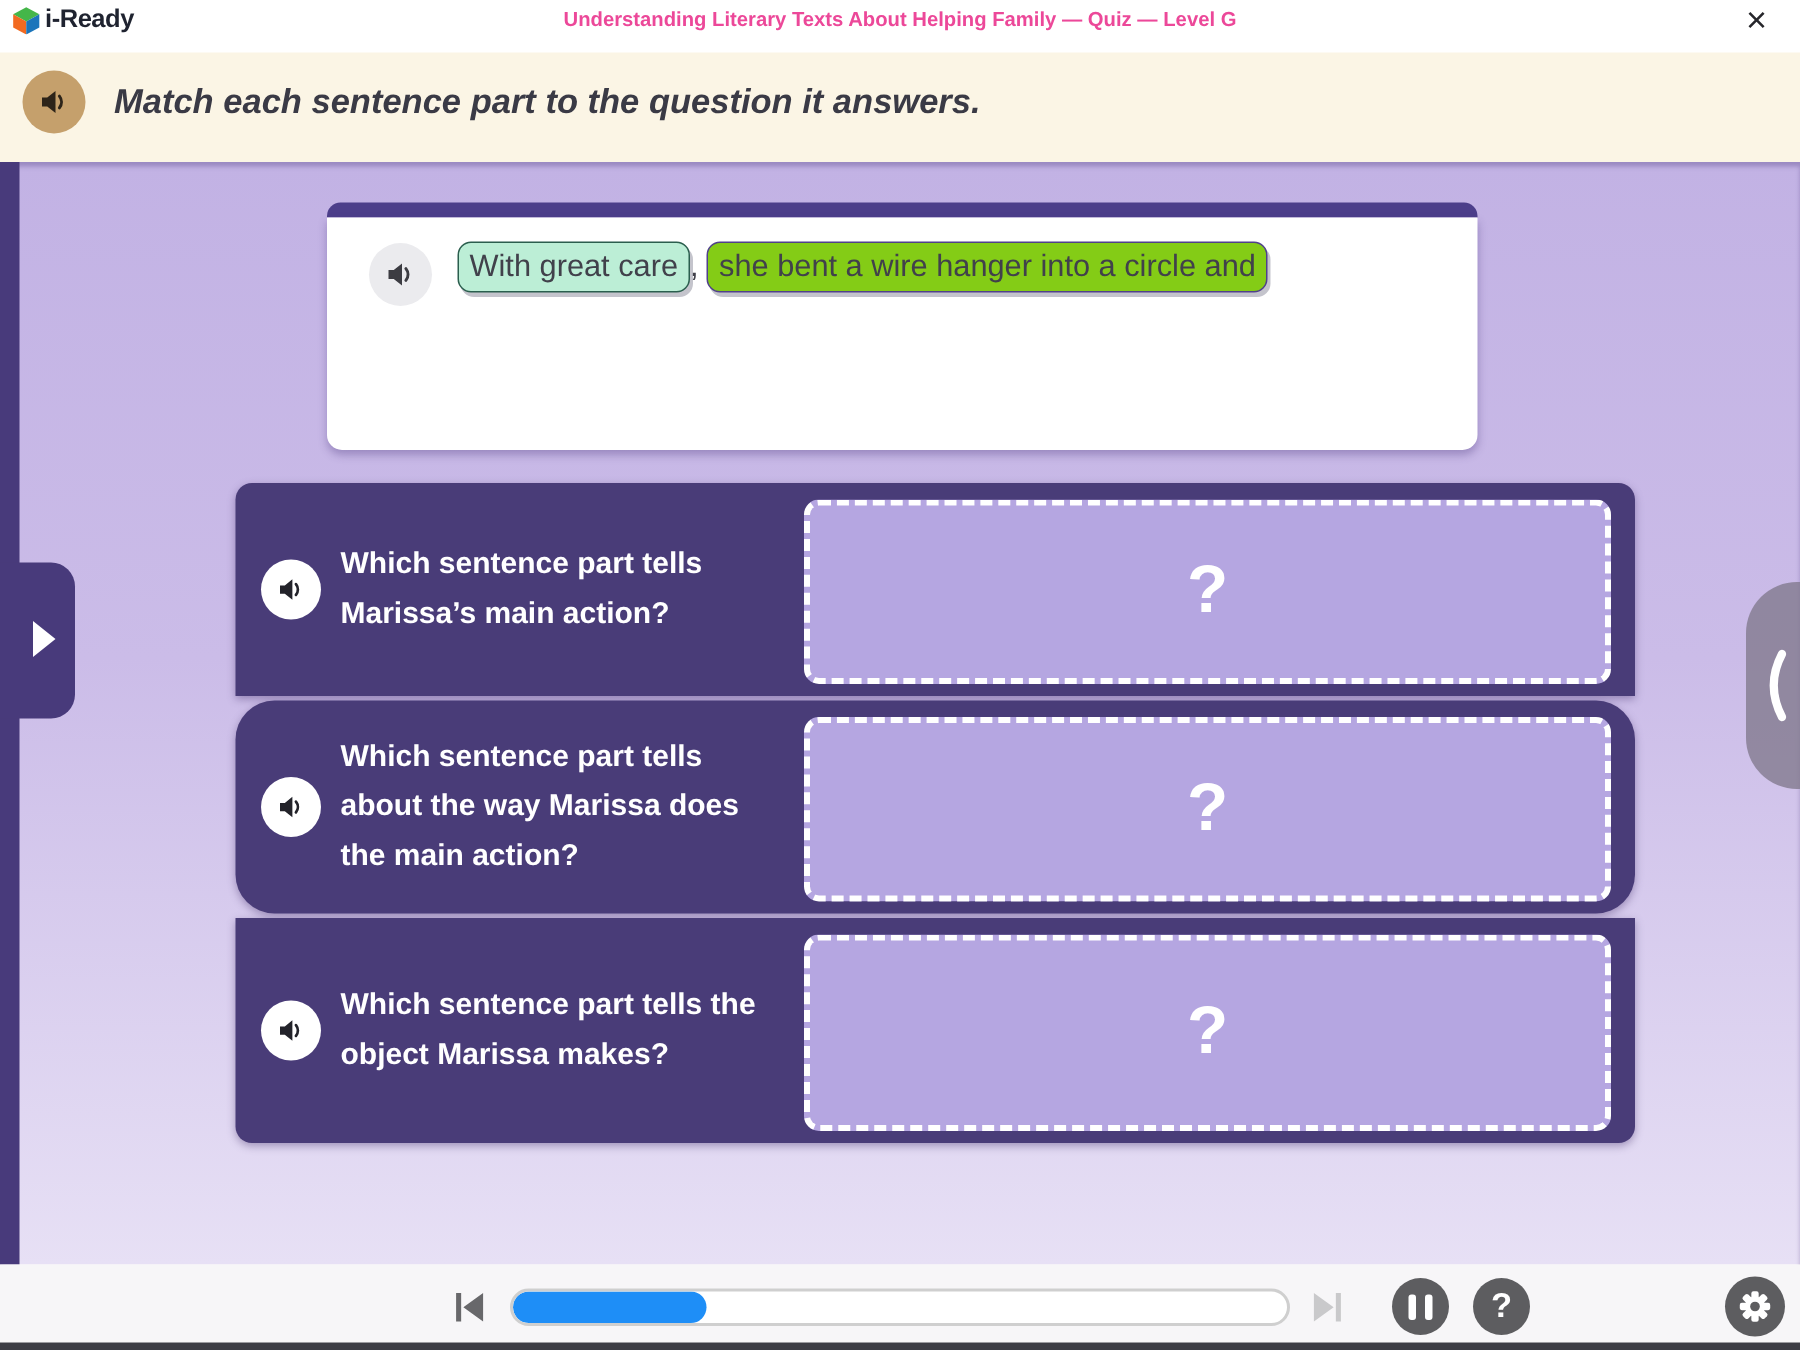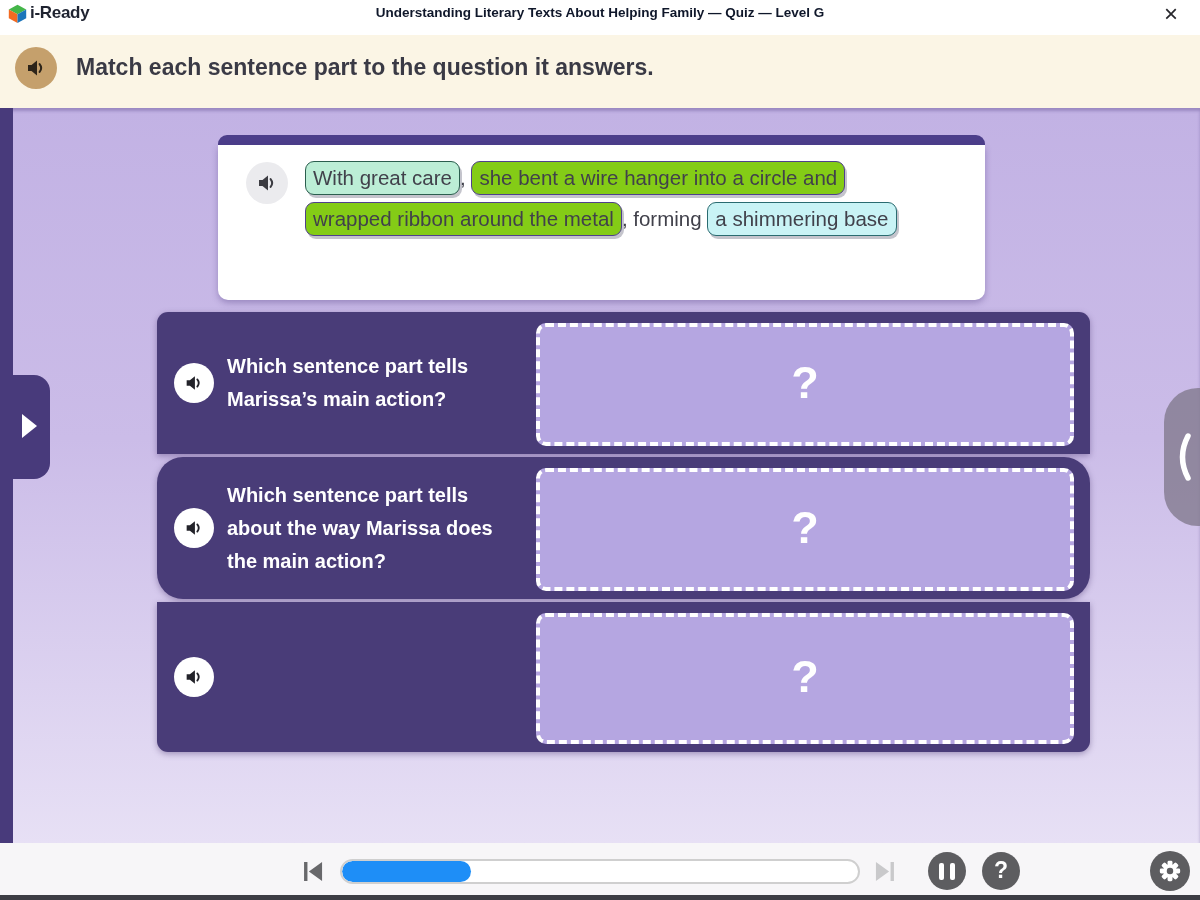--- a/index.html
+++ b/index.html
@@ -3,25 +3,25 @@
 <meta charset="utf-8">
 <style>
   * { margin:0; padding:0; box-sizing:border-box; }
   html,body { width:1200px; height:900px; overflow:hidden; }
   body { font-family:"Liberation Sans","DejaVu Sans",sans-serif; position:relative; background:#fff; }
 
   
   .header { position:absolute; left:0; top:0; width:1200px; height:35px; background:#ffffff; z-index:5; }
   .logo { position:absolute; left:8px; top:3px; display:flex; align-items:center; gap:3px; }
   .logo-text { font-size:17px; font-weight:700; color:#1f2330; letter-spacing:-0.3px; }
-  .header-title { position:absolute; left:0; right:0; top:5px; text-align:center; font-size:13.5px; font-weight:700; color:#0f172a; }
+  .header-title { position:absolute; left:0; right:0; top:5px; text-align:center; font-size:13.5px; font-weight:700; color:#ec4899; }
   .close-btn { position:absolute; right:22px; top:0px; font-size:24px; font-weight:400; color:#26262b; cursor:pointer; line-height:27px; }
 
   
-  .banner { position:absolute; left:0; top:27px; width:1200px; height:90px; background:#fbf5e5; }
+  .banner { position:absolute; left:0; top:27px; width:1200px; height:90px; background:#fbf5e5;font-style:italic; }
   .banner-audio { position:absolute; left:15px; top:20px; width:42px; height:42px; border-radius:50%;
                   background:#c5a06c; display:flex; align-items:center; justify-content:center; cursor:pointer; }
   .banner-audio svg { width:24px; height:24px; color:#2d2419; }
   .banner-text { position:absolute; left:76px; top:0; height:81px; display:flex; align-items:center;
                  font-size:23px; font-weight:700; color:#3a3a45; }
 
   
   .main { position:absolute; left:0; top:108px; width:1200px; height:735px;
           background:linear-gradient(180deg,#c2b2e4 0%,#cbbce8 45%,#e7e0f5 100%);
           box-shadow:inset 0 3px 3px rgba(80,60,130,.35); }
@@ -44,21 +44,21 @@
   .card-audio svg { width:24px; height:24px; color:#3c3c42; }
   .passage { margin-left:17px; font-size:20.5px; color:#41414b; }
   .pline { white-space:nowrap; line-height:40.5px; }
   .hl { display:inline-block; line-height:27px; padding:2px 7px 3px 7px; border-radius:9px;
         border:1.6px solid; box-shadow:2px 3px 0 rgba(100,100,120,.38); cursor:grab; }
   .hl.green  { background:#bceed6; border-color:#2b5e4e; }
   .hl.purple { background:#84cc16; border-color:#50408c; }
   .hl.cyan   { background:#c9f3f5; border-color:#2a6b70; }
 
   
-  .questions { position:absolute; left:115px; top:204px; width:975px; filter:drop-shadow(0 2px 3px rgba(60,40,100,.4));padding-left:42px; }
+  .questions { position:absolute; left:115px; top:214px; width:975px; filter:drop-shadow(0 2px 3px rgba(60,40,100,.4));padding-left:42px; }
   .qrow { position:relative; background:#493c78; margin-bottom:3px; }
   .qrow.first { height:142px; border-radius:11px 11px 0 0; }
   .qrow.mid   { height:142px;border-radius:26px; }
   .qrow.last  { height:150px; border-radius:0 0 11px 11px; margin-bottom:0; }
   .q-audio { position:absolute; left:17px; top:50%; transform:translateY(-50%); width:40px; height:40px;
              border-radius:50%; background:#ffffff; display:flex; align-items:center; justify-content:center; cursor:pointer; }
   .q-audio svg { width:22px; height:22px; color:#23232a; }
   .q-text { position:absolute; left:70px; top:50%; transform:translateY(-50%); width:295px;
             font-size:20px; font-weight:700; color:#ffffff; line-height:33px; }
   .dropzone { position:absolute; left:379px; right:16px; top:11px; bottom:8px;
@@ -119,21 +119,20 @@
     <div class="topbar"></div>
     <div class="body">
       <div class="card-audio">
         <svg viewBox="0 0 24 24">
           <path d="M4 9h3.5L13 4.6v14.8L7.5 15H4z" fill="currentColor"></path>
           <path d="M15.6 8.1a6.2 6.2 0 0 1 0 7.8" stroke="currentColor" stroke-width="2" fill="none" stroke-linecap="round"></path>
         </svg>
       </div>
       <div class="passage">
         <div class="pline"><span class="hl green">With great care</span><span>, </span><span class="hl purple">she bent a wire hanger into a circle and</span></div>
-        <div class="pline"><span class="hl purple">wrapped ribbon around the metal</span><span>, forming </span><span class="hl cyan">a shimmering base</span></div>
       </div>
     </div>
   </div>
 
   <div class="questions">
     <div class="qrow first">
       <div class="q-audio">
         <svg viewBox="0 0 24 24">
           <path d="M4 9h3.5L13 4.6v14.8L7.5 15H4z" fill="currentColor"></path>
           <path d="M15.6 8.1a6.2 6.2 0 0 1 0 7.8" stroke="currentColor" stroke-width="2" fill="none" stroke-linecap="round"></path>
@@ -156,20 +155,21 @@
         <span class="qmark">?</span>
       </div>
     </div>
     <div class="qrow last">
       <div class="q-audio">
         <svg viewBox="0 0 24 24">
           <path d="M4 9h3.5L13 4.6v14.8L7.5 15H4z" fill="currentColor"></path>
           <path d="M15.6 8.1a6.2 6.2 0 0 1 0 7.8" stroke="currentColor" stroke-width="2" fill="none" stroke-linecap="round"></path>
         </svg>
       </div>
+      <div class="q-text">Which sentence part tells the object Marissa makes?</div>
       <div class="dropzone">
         <span class="qmark">?</span>
       </div>
     </div>
   </div>
 
   <div class="right-tab">
     <svg width="24" height="58" viewBox="0 0 24 58">
       <path d="M18 8 Q7 29 18 50" stroke="#ffffff" stroke-width="5.5" fill="none" stroke-linecap="round"></path>
     </svg>

